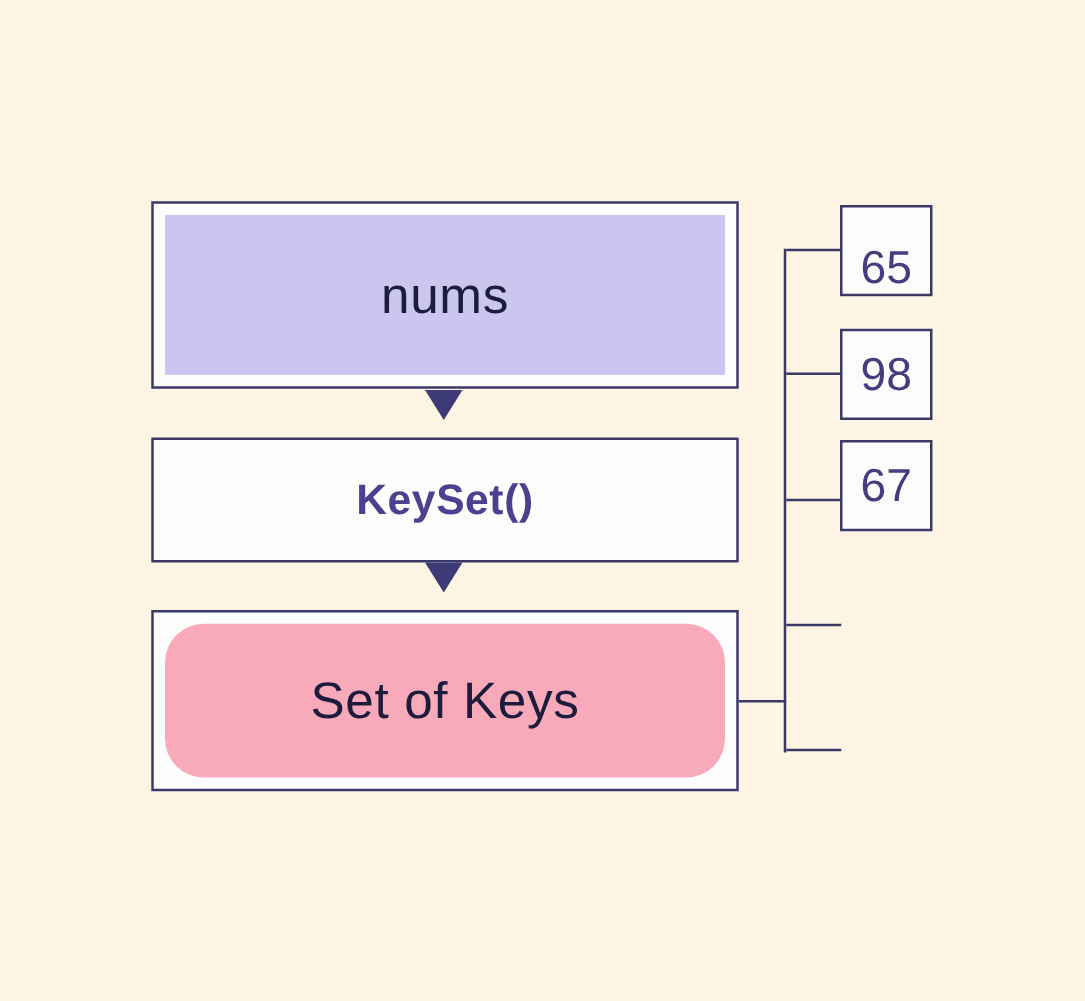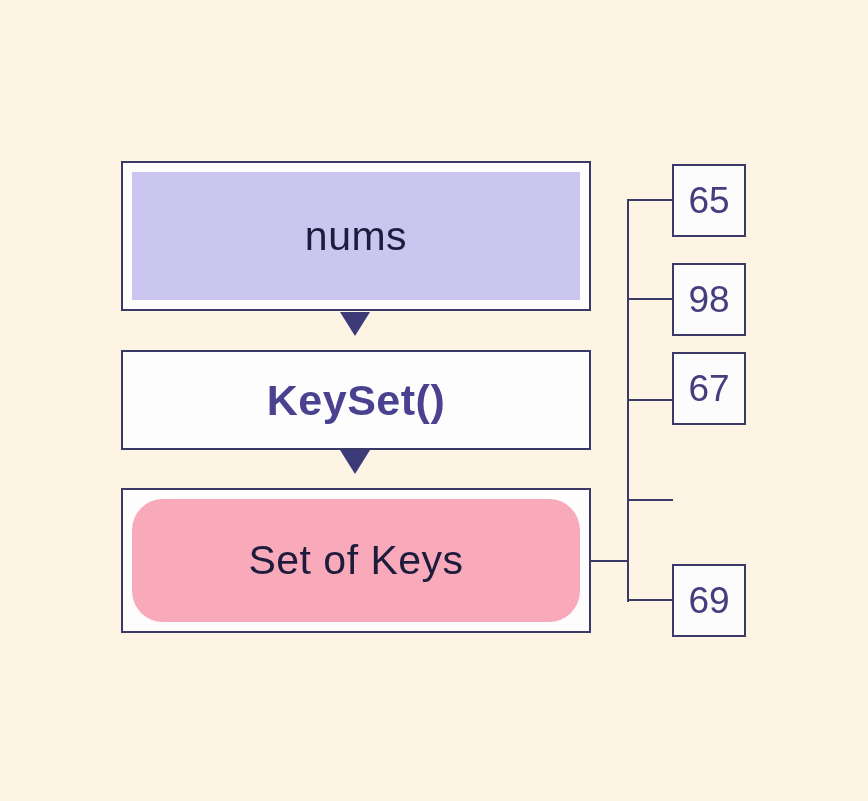--- a/index.html
+++ b/index.html
@@ -41,21 +41,21 @@
   .box-setofkeys   { top: 488px; height: 145px; }
   .box-setofkeys .fill { background: #f9aaba; border-radius: 31px; }
 
   .label-dark {
     color: #1e1c3d;
     font-size: 41px;
     letter-spacing: 0.5px;
   }
   .label-purple-bold {
     color: #4a4190;
-    font-size: 43px;
+    font-size: 34px;
     font-weight: bold;
     letter-spacing: 0.5px;
   }
 
   
   .down-arrow {
     position: absolute;
     left: 340px;
     width: 0;
     height: 0;
@@ -85,21 +85,21 @@
     width: 74px;
     height: 73px;
     border: 2px solid #3b3968;
     background: #fcfcfd;
     display: flex;
     align-items: center;
     justify-content: center;
     color: #443d7e;
     font-size: 37px;
   }
-  .key-0 { top: 164px; }
+  .key-0 { top: 164px; align-items: flex-end; }
   .key-1 { top: 263px; }
   .key-2 { top: 352px; }
   .key-3 { top: 464px; }
   .key-4 { top: 564px; }
 </style>
 </head>
 <body>
 
 <div class="canvas">
 
@@ -133,17 +133,14 @@
 
   <div class="key-box key-0">
     <span>65</span>
   </div>
   <div class="key-box key-1">
     <span>98</span>
   </div>
   <div class="key-box key-2">
     <span>67</span>
   </div>
-  <div class="key-box key-4">
-    <span>69</span>
-  </div>
 
 </div>
 
 </body></html>

